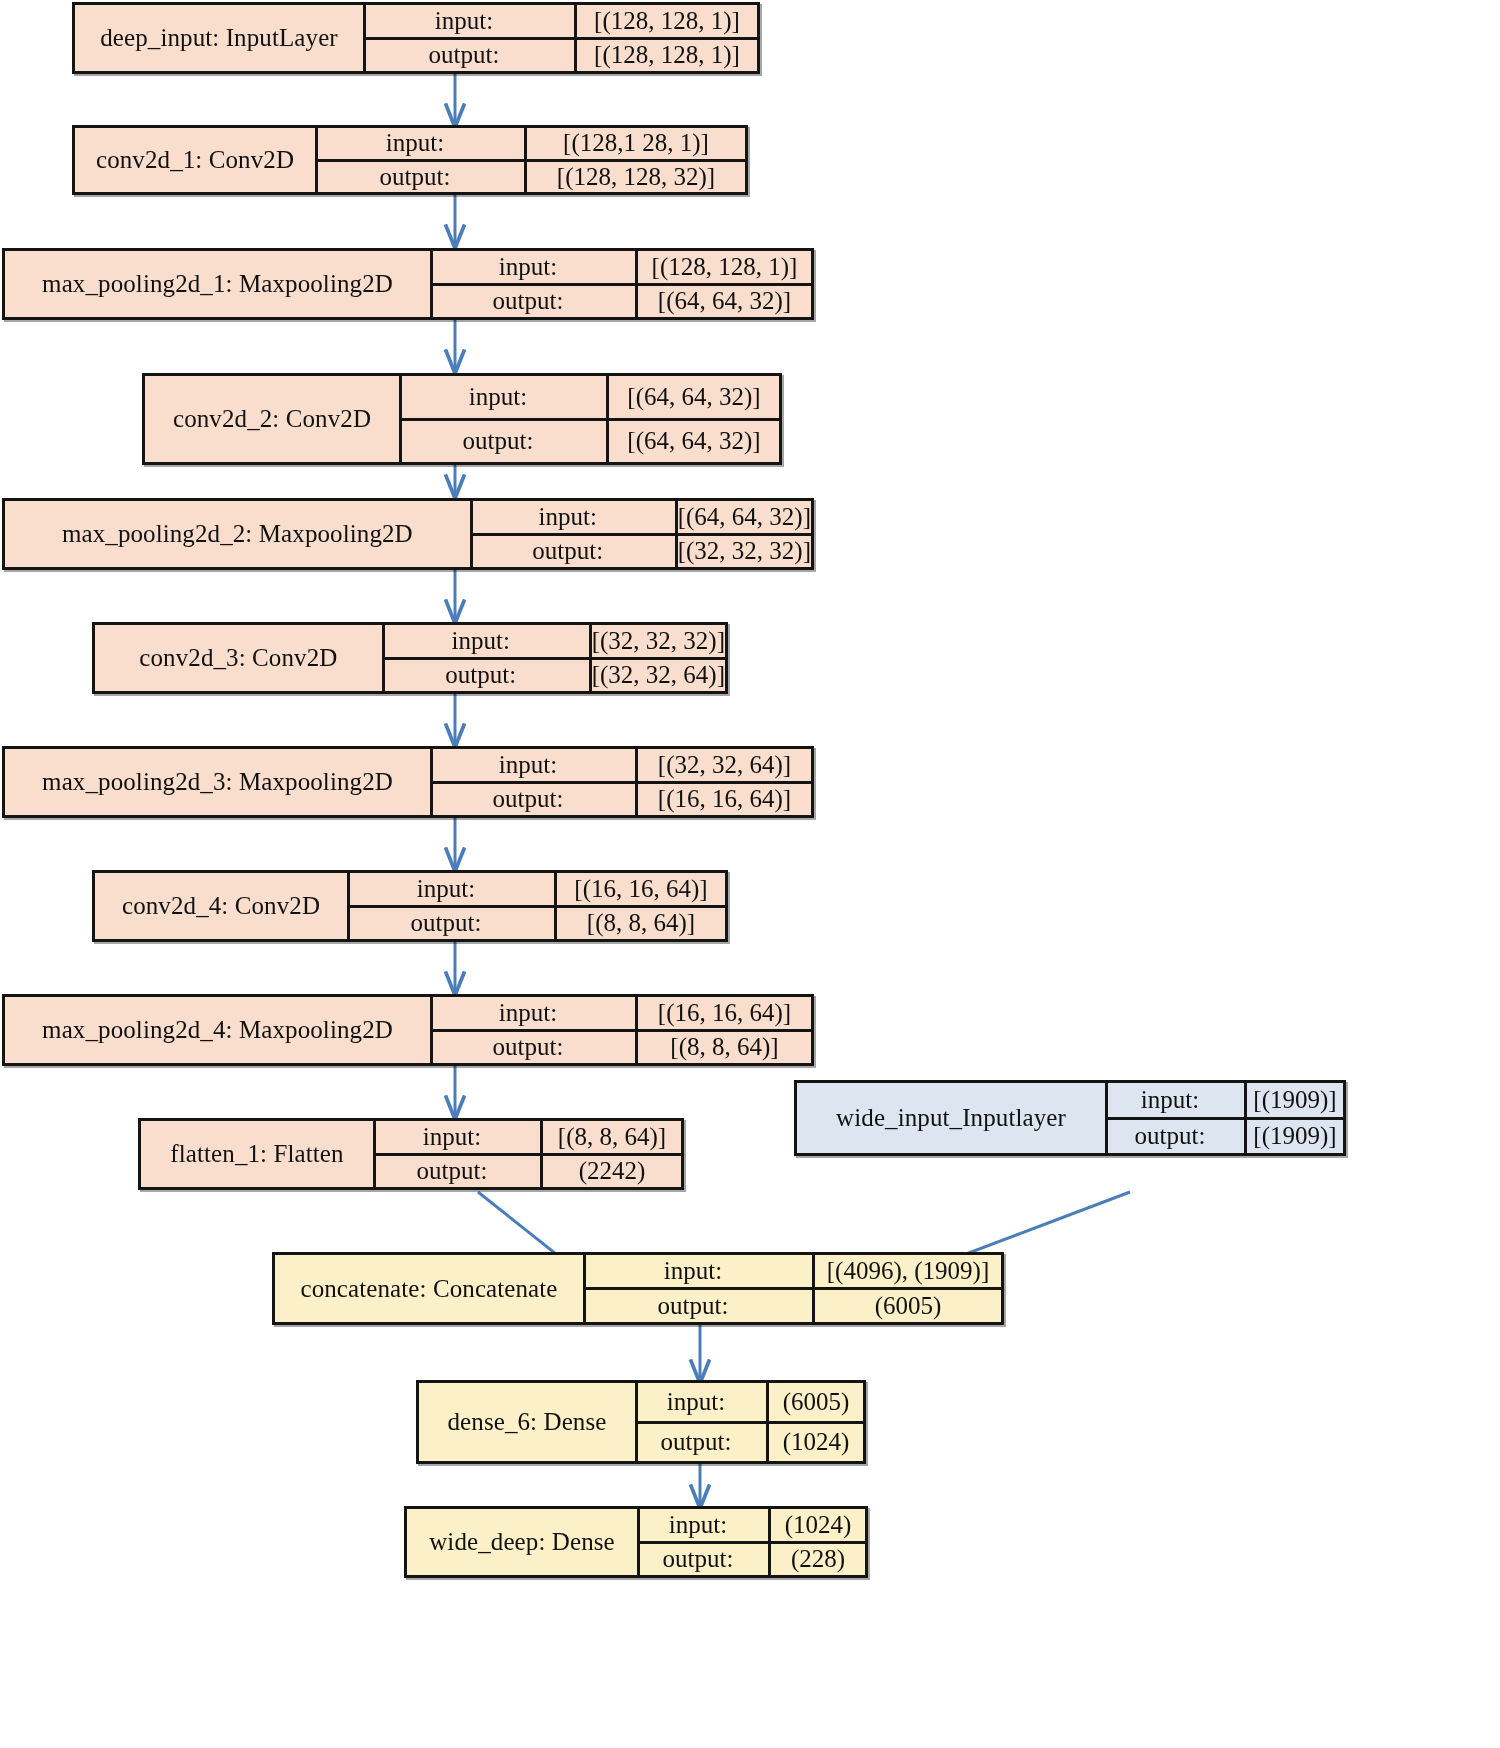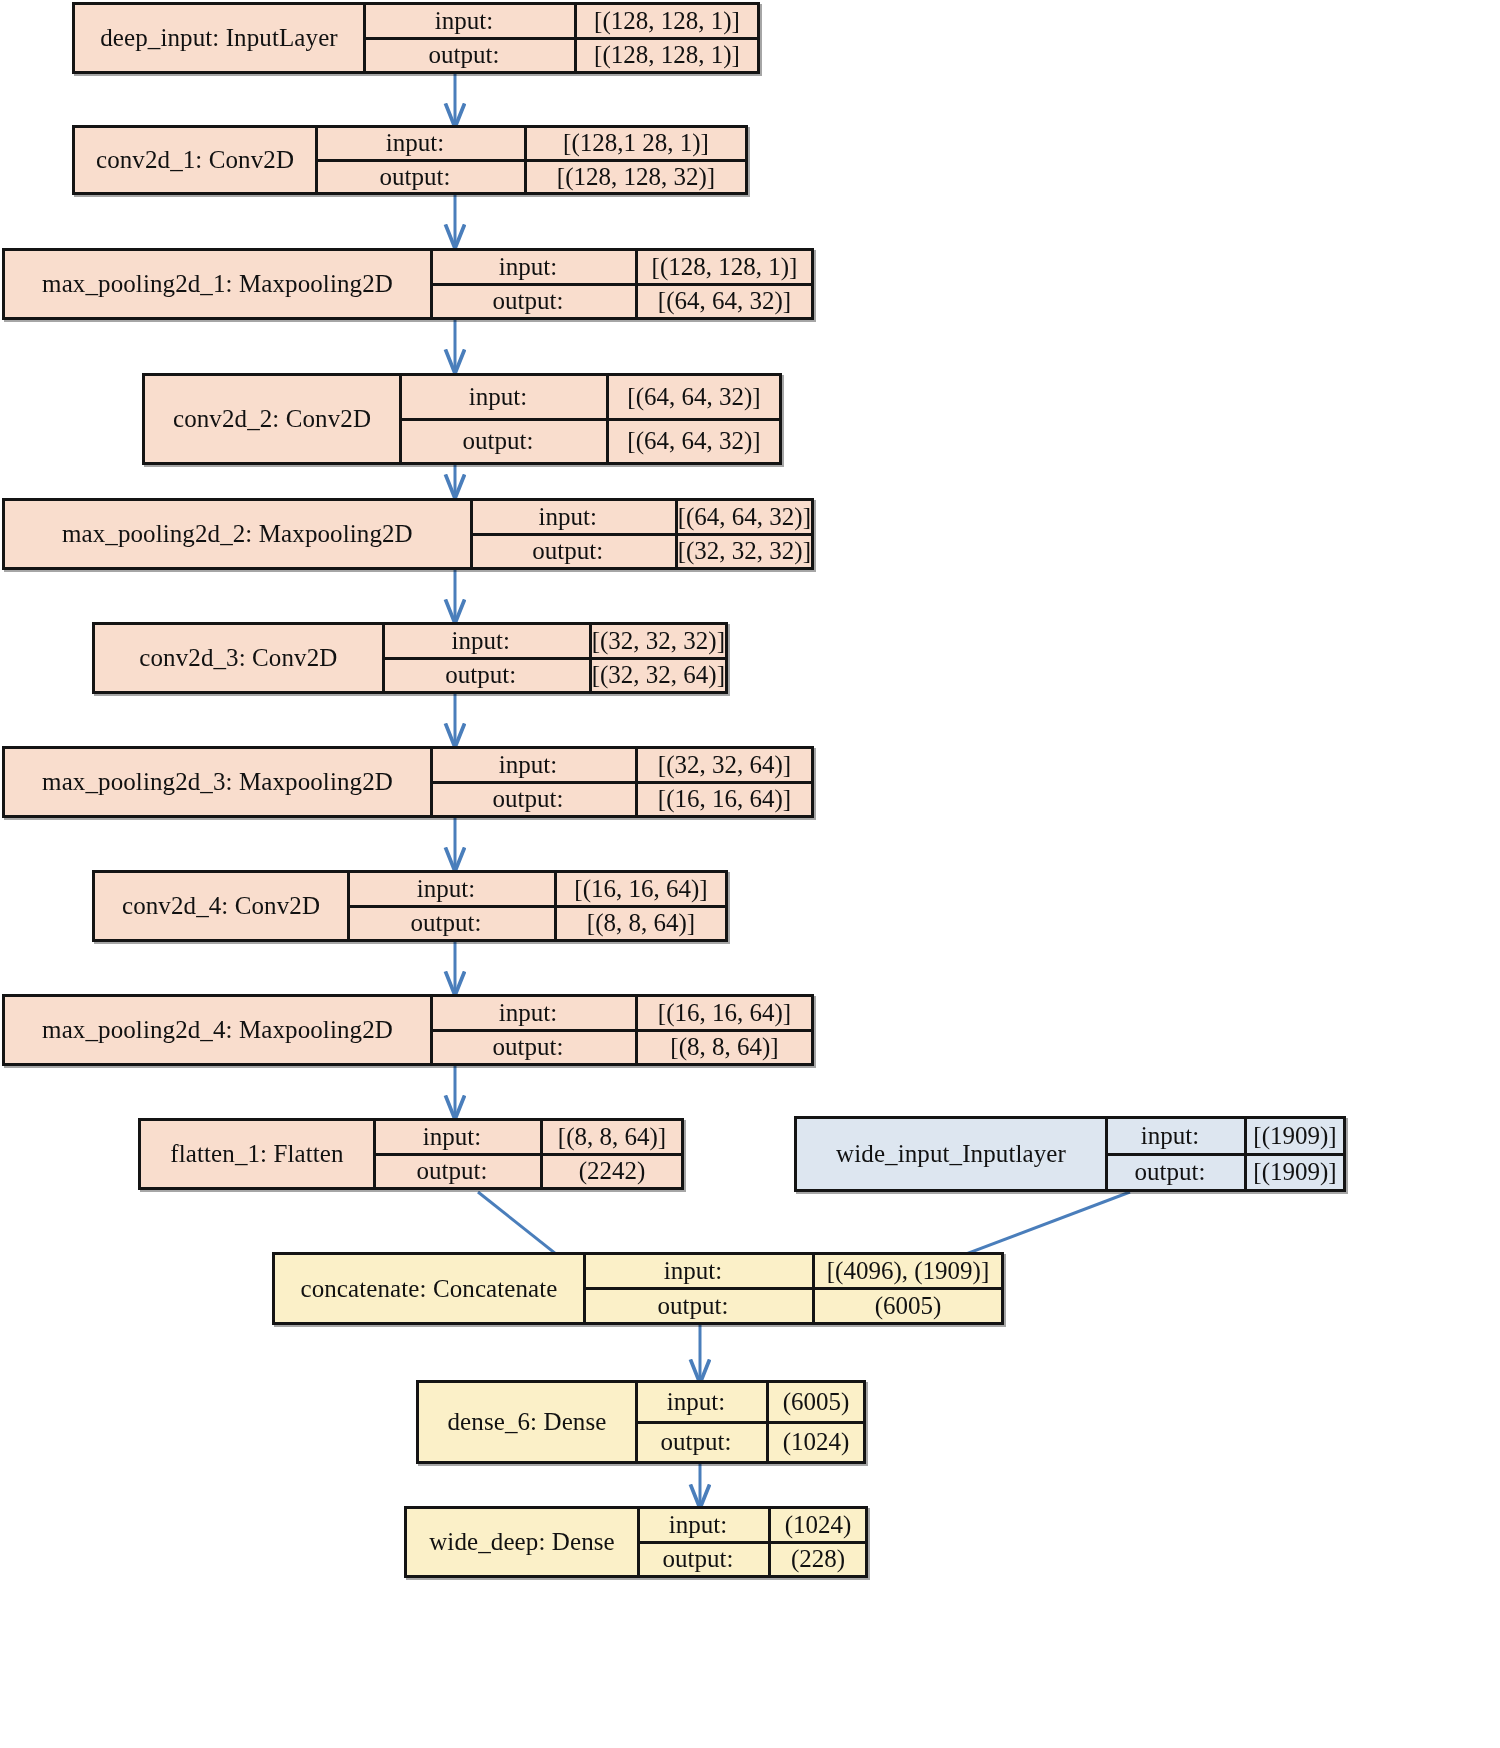--- a/index.html
+++ b/index.html
@@ -238,21 +238,21 @@
         <div class="io-key" style="width:152px;">input:</div>
         <div class="io-val">[(8, 8, 64)]</div>
       </div>
       <div class="io-row">
         <div class="io-key" style="width:152px;">output:</div>
         <div class="io-val">(2242)</div>
       </div>
     </div>
   </div>
 
-  <div class="node blue" style="left:794px; top:1116px; width:552px; height:76px;">
+  <div class="node blue" style="left:794px; top:1080px; width:552px; height:76px;">
     <div class="n-name" style="width:308px;">wide_input_Inputlayer</div>
     <div class="n-io">
       <div class="io-row top">
         <div class="io-key" style="width:124px;">input:</div>
         <div class="io-val">[(1909)]</div>
       </div>
       <div class="io-row">
         <div class="io-key" style="width:124px;">output:</div>
         <div class="io-val">[(1909)]</div>
       </div>

